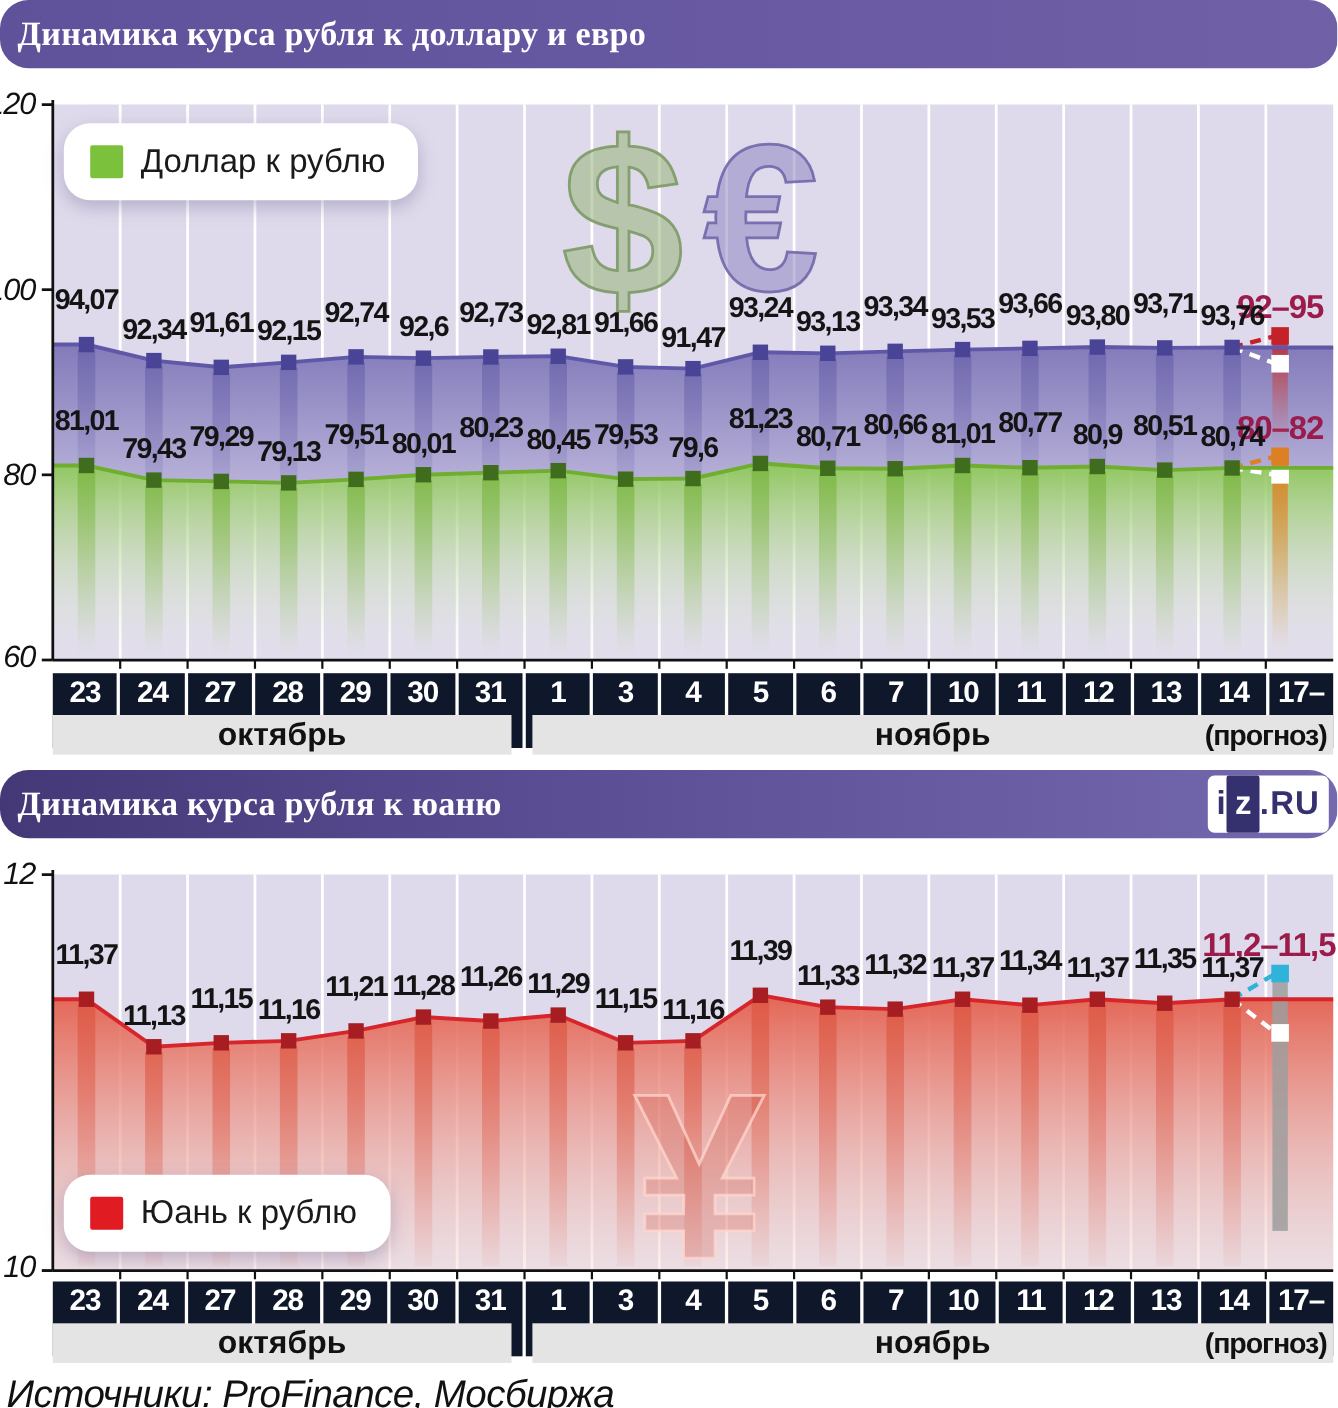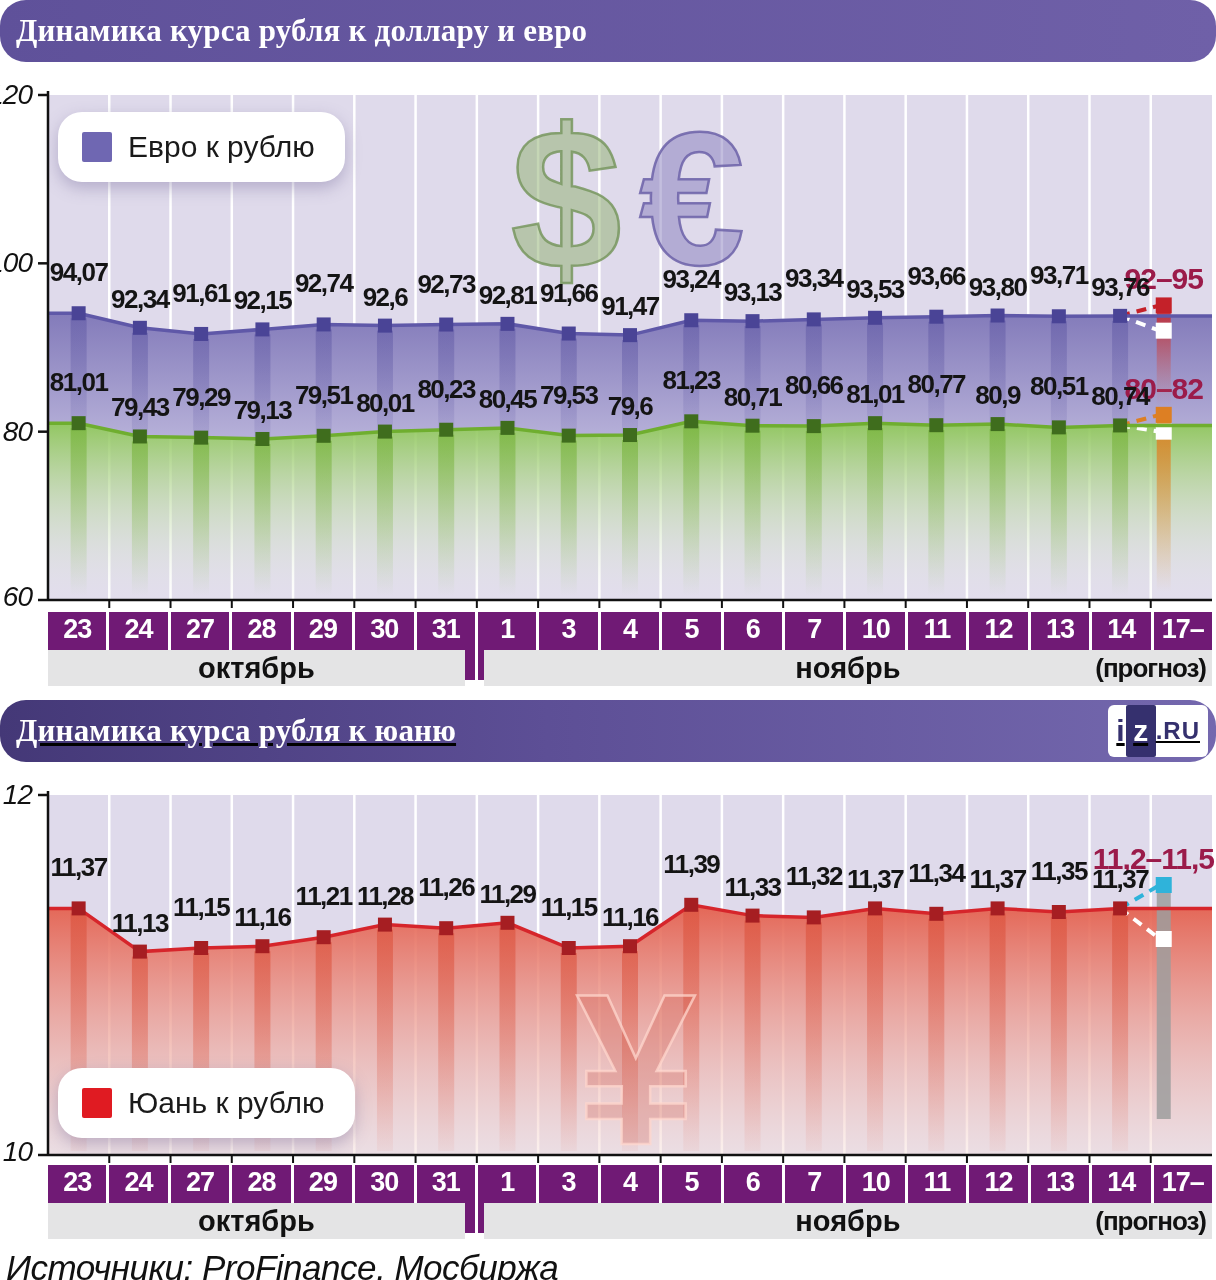--- a/index.html
+++ b/index.html
@@ -2,35 +2,35 @@
 <html><head>
 <meta charset="utf-8">
 <style>
   html,body{margin:0;padding:0;background:#fff;}
   #page{position:relative;width:1216px;height:1280px;background:#fff;overflow:hidden;
         font-family:"Liberation Sans",sans-serif;}
   .hdr{position:absolute;left:0;width:1216px;height:62px;display:flex;align-items:center;border-radius:26px;}
   .hdr-title{color:#fff;font-family:"Liberation Serif",serif;font-weight:700;font-size:31px;
              padding-left:16px;letter-spacing:0.2px;}
   #hdr1{top:0;background:linear-gradient(90deg,#5f519a,#6f60a8);}
-  #hdr2{top:700px;background:linear-gradient(90deg,#443877 0%,#5d4f96 45%,#7468ae 100%);justify-content:space-between;text-decoration:underline;}
+  #hdr2{top:700px;background:linear-gradient(90deg,#443877 0%,#5d4f96 45%,#7468ae 100%);justify-content:space-between;}
   .logo{background:#fff;border-radius:6px;margin-right:8px;height:52px;display:flex;align-items:center;
         padding:0 8px;font-weight:700;color:#35306e;font-size:30px;line-height:52px;}
   .logo .zbox{background:#35306e;color:#fff;display:inline-block;width:30px;text-align:center;border-radius:2px;margin-left:1px;}
-  .logo .ru{font-size:24px;letter-spacing:1px;}
+  .logo .ru{font-size:30px;letter-spacing:1px;}
   svg.chart{position:absolute;left:0;display:block;}
   #chart1-svg{top:62px;}
   #chart2-svg{top:762px;}
   .legend{position:absolute;background:#fff;border-radius:24px;box-shadow:0 6px 16px rgba(100,90,140,.35);
           padding:18px 30px 18px 24px;display:flex;flex-direction:column;gap:12px;}
   .legend-item{display:flex;align-items:center;gap:16px;font-size:30px;color:#1a1a1a;white-space:nowrap;}
   .swatch{width:30px;height:30px;display:inline-block;border-radius:2px;}
   .day-band{position:absolute;left:48px;width:1164px;height:34px;display:grid;
             grid-template-columns:repeat(19,1fr);gap:3px;}
-  .day-band span{background:#701a75;color:#fff;font-weight:700;font-size:27px;line-height:34px;
+  .day-band span{background:#0f172a;color:#fff;font-weight:700;font-size:27px;line-height:34px;
                  text-align:center;letter-spacing:-1px;}
   .month-band{position:absolute;left:48px;width:1164px;height:36px;display:grid;
               grid-template-columns:repeat(19,1fr);gap:19px;}
   .month-seg{background:#e4e4e5;position:relative;display:flex;align-items:center;justify-content:center;
              font-weight:700;font-size:29px;color:#111;}
   .month-seg .note{position:absolute;right:6px;font-weight:700;font-size:26px;letter-spacing:-1px;}
   .seg-7{grid-column:span 7;} .seg-12{grid-column:span 12;}
   #source{position:absolute;left:6px;top:1248px;font-style:italic;font-size:35px;color:#111;letter-spacing:-0.5px;}
   #band1-days{top:612px;} #band1-months{top:650px;}
   #band2-days{top:1165px;} #band2-months{top:1203px;}
@@ -242,22 +242,22 @@
       <line x1="844.421052631579" y1="538" x2="844.421052631579" y2="546" stroke="#111" stroke-width="2"></line>
       <line x1="905.6842105263158" y1="538" x2="905.6842105263158" y2="546" stroke="#111" stroke-width="2"></line>
       <line x1="966.9473684210526" y1="538" x2="966.9473684210526" y2="546" stroke="#111" stroke-width="2"></line>
       <line x1="1028.2105263157896" y1="538" x2="1028.2105263157896" y2="546" stroke="#111" stroke-width="2"></line>
       <line x1="1089.4736842105262" y1="538" x2="1089.4736842105262" y2="546" stroke="#111" stroke-width="2"></line>
       <line x1="1150.7368421052631" y1="538" x2="1150.7368421052631" y2="546" stroke="#111" stroke-width="2"></line>
     </svg>
 
   <div id="legend1" class="legend">
     <div class="legend-item">
-      <span class="swatch" style="background: rgb(111, 103, 178);"></span>
-      <span>Евро к рублю</span>
+      <span class="swatch" style="background: rgb(124, 193, 59);"></span>
+      <span>Доллар к рублю</span>
     </div>
   </div>
 
   <div id="band1-days" class="day-band">
       <span>23</span>
       <span>24</span>
       <span>27</span>
       <span>28</span>
       <span>29</span>
       <span>30</span>

